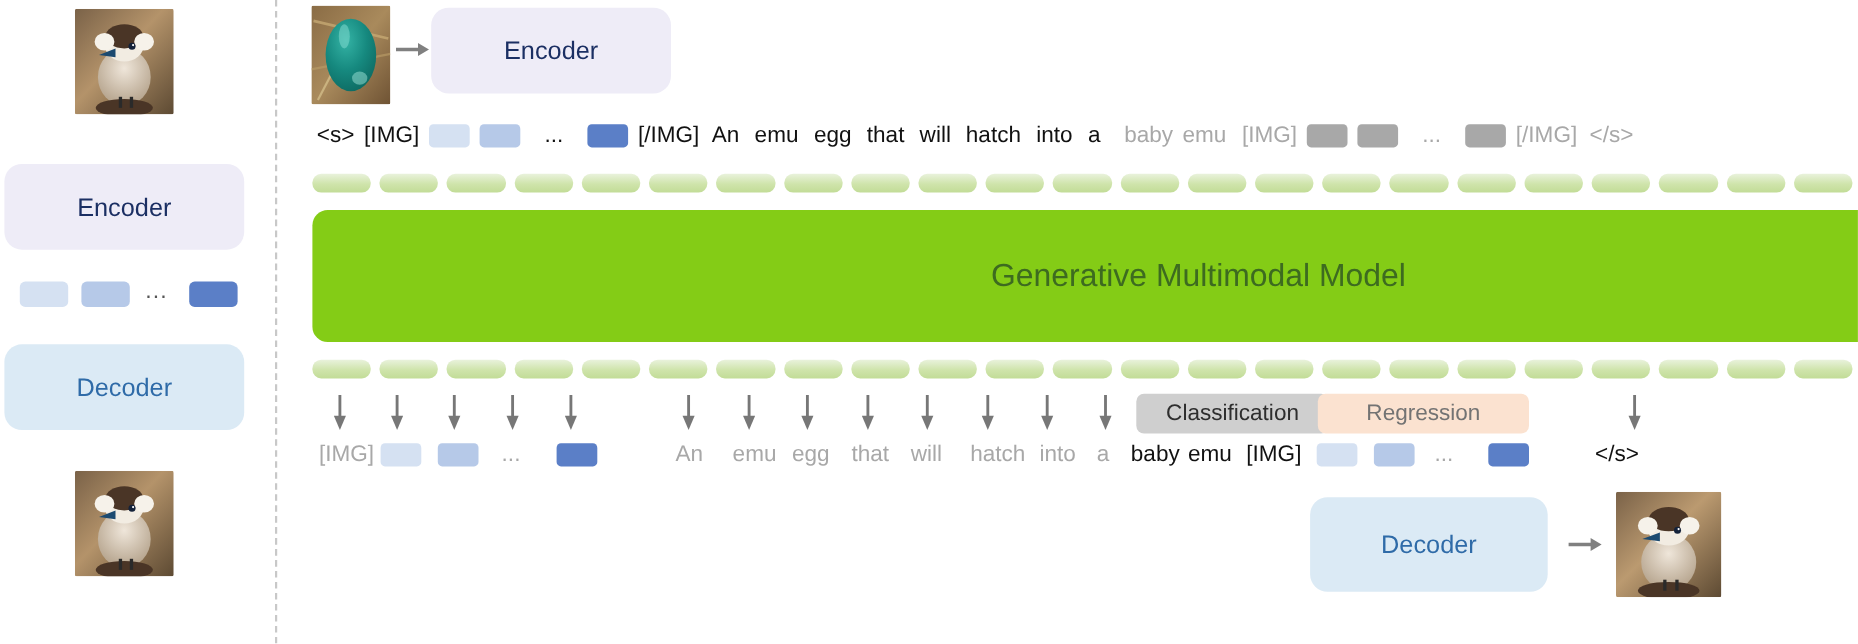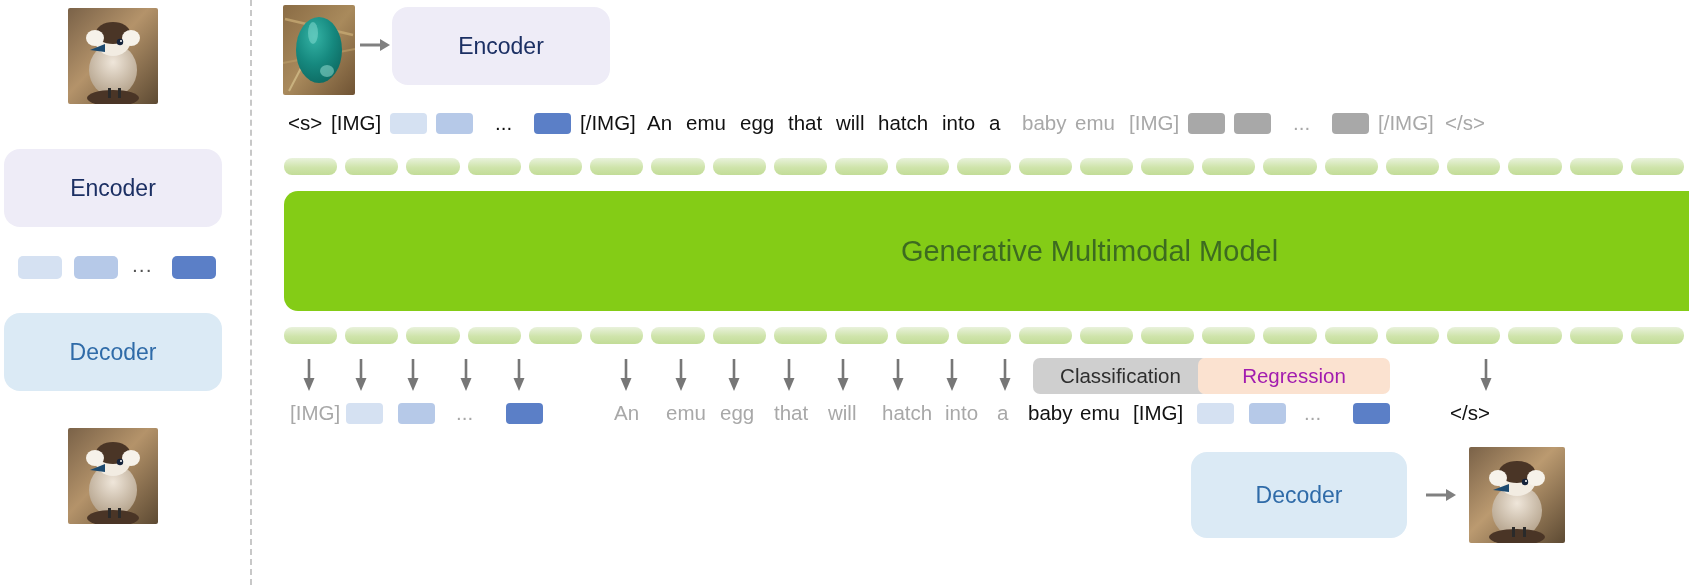--- a/index.html
+++ b/index.html
@@ -88,21 +88,21 @@
   
   .darrow { position: absolute; width: 14px; height: 34px; }
 
   
   .head-pill {
     position: absolute; height: 36px; border-radius: 7px;
     display: flex; align-items: center; justify-content: center;
     font-size: 20.5px;
   }
   .pill-cls { background: #cfcfcf; color: #2e2e2e; }
-  .pill-reg { background: #fbe2d0; color: #a21caf; }
+  .pill-reg { background: #fbe2d0; color: #737373; }
 
   
   .bot-decoder {
     left: 1191px; top: 452px; width: 216px; height: 86px;
     background: #dbeaf5; color: #2f6ba8; font-size: 23px;
   }
   .out-img {
     position: absolute; left: 1469px; top: 447px; width: 96px; height: 96px;
     border-radius: 2px; overflow: hidden;
   }

